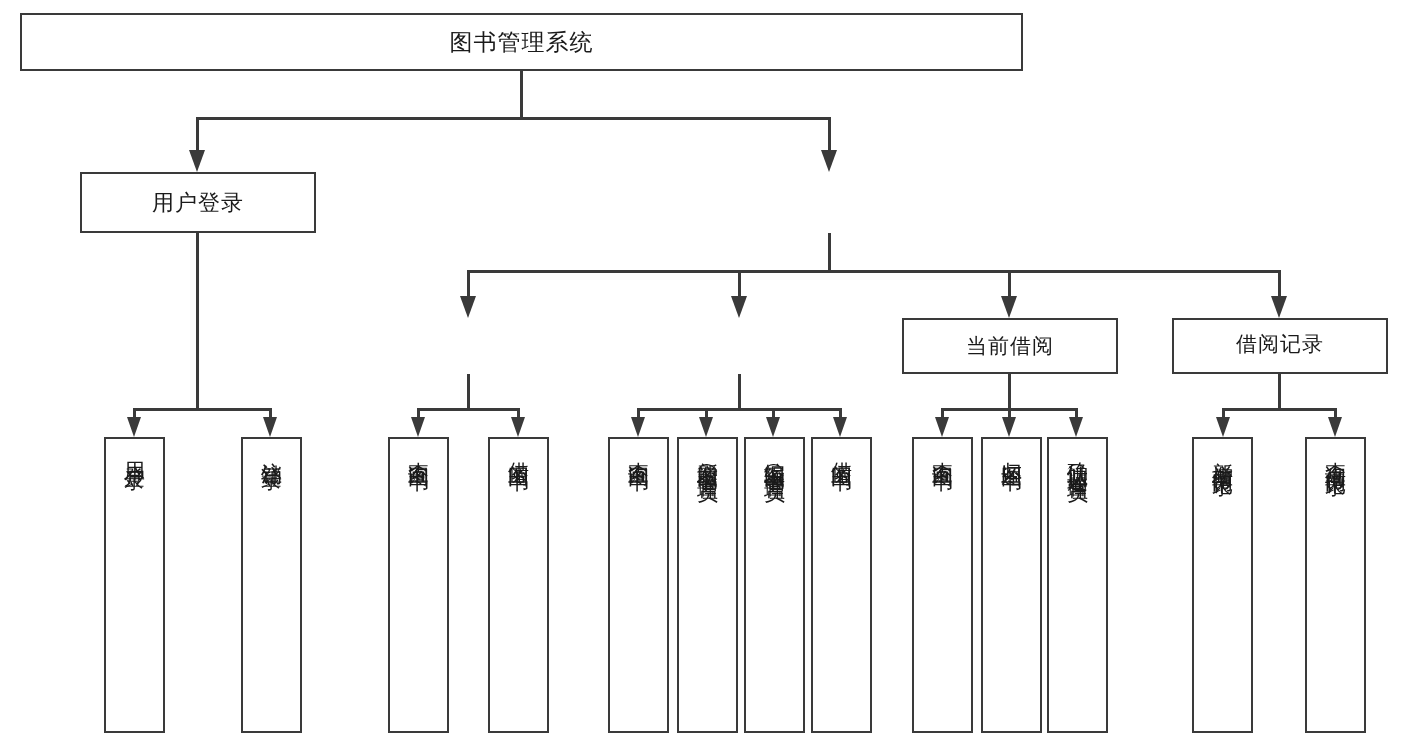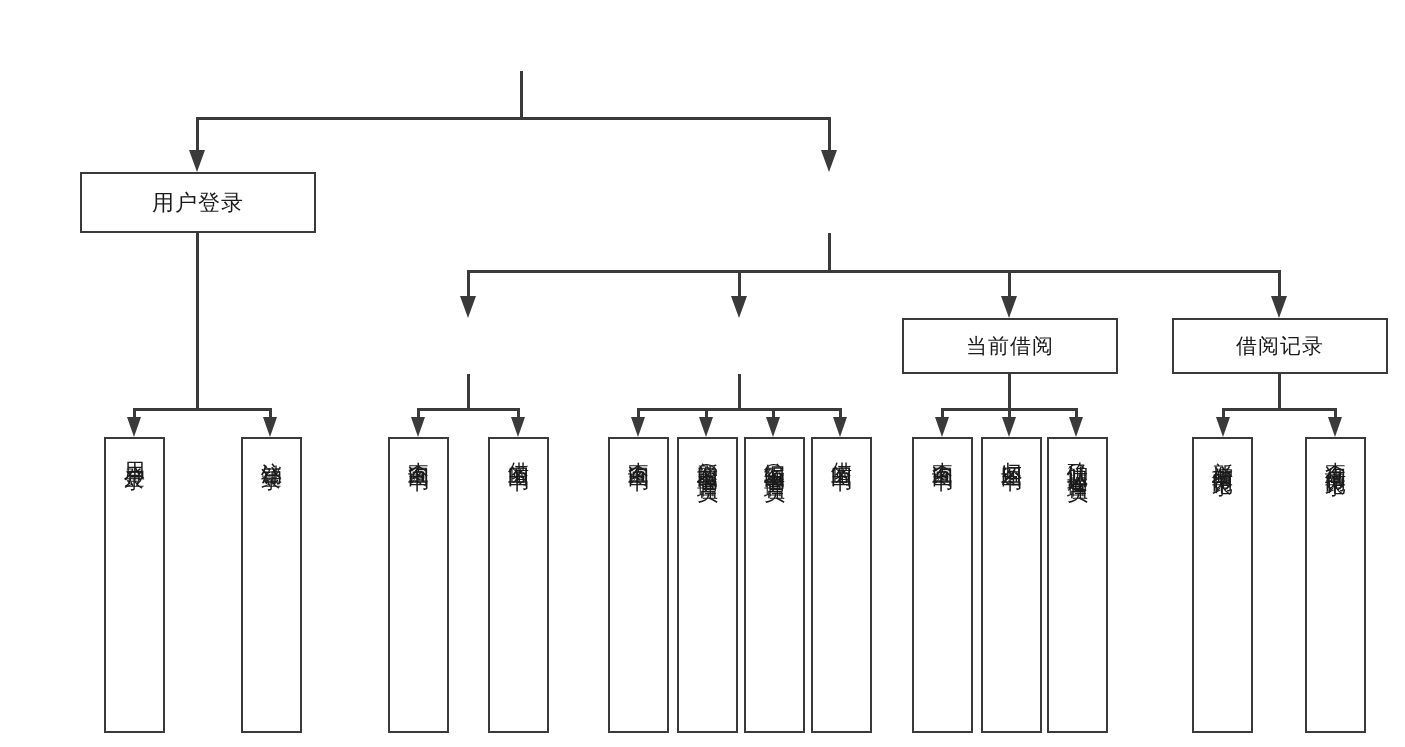--- a/index.html
+++ b/index.html
@@ -85,20 +85,23 @@
     letter-spacing:0.5px;
     white-space:nowrap;
     pointer-events:none;
   }
 </style>
 </head>
 <body>
 
 <div id="canvas">
 
+  <div class="node root" style="left:20px;top:13px;width:1003px;height:58px;">
+    <span class="label">图书管理系统</span>
+  </div>
 
   <div class="vline" style="left:520px;top:71px;width:3px;height:46px;"></div>
 
   <div class="hline" style="left:196px;top:117px;width:635px;height:3px;"></div>
 
   <div class="vline" style="left:196px;top:117px;width:3px;height:36px;"></div>
   <div class="arrow" style="left:189px;top:150px;"></div>
   <div class="vline" style="left:828px;top:117px;width:3px;height:36px;"></div>
   <div class="arrow" style="left:821px;top:150px;"></div>
 
@@ -121,21 +124,21 @@
   <div class="vline" style="left:738px;top:270px;width:3px;height:28px;"></div>
   <div class="arrow" style="left:731px;top:296px;"></div>
   <div class="vline" style="left:1008px;top:270px;width:3px;height:28px;"></div>
   <div class="arrow" style="left:1001px;top:296px;"></div>
   <div class="vline" style="left:1278px;top:270px;width:3px;height:28px;"></div>
   <div class="arrow" style="left:1271px;top:296px;"></div>
 
   <div class="node lvl3" style="left:902px;top:318px;width:216px;height:56px;">
     <span class="label">当前借阅</span>
   </div>
-  <div class="node lvl3" style="left:1172px;top:318px;width:216px;height:56px;">
+  <div class="node lvl3" style="left:1172px;top:318px;width:216px;height:56px;font-family:Liberation Mono, monospace;">
     <span class="label">借阅记录</span>
   </div>
 
   <div class="vline" style="left:467px;top:374px;width:3px;height:34px;"></div>
   <div class="hline" style="left:417px;top:408px;width:103px;height:3px;"></div>
   <div class="vline" style="left:417px;top:408px;width:3px;height:12px;"></div>
   <div class="arrow small" style="left:411px;top:417px;"></div>
   <div class="vline" style="left:517px;top:408px;width:3px;height:12px;"></div>
   <div class="arrow small" style="left:511px;top:417px;"></div>
 

